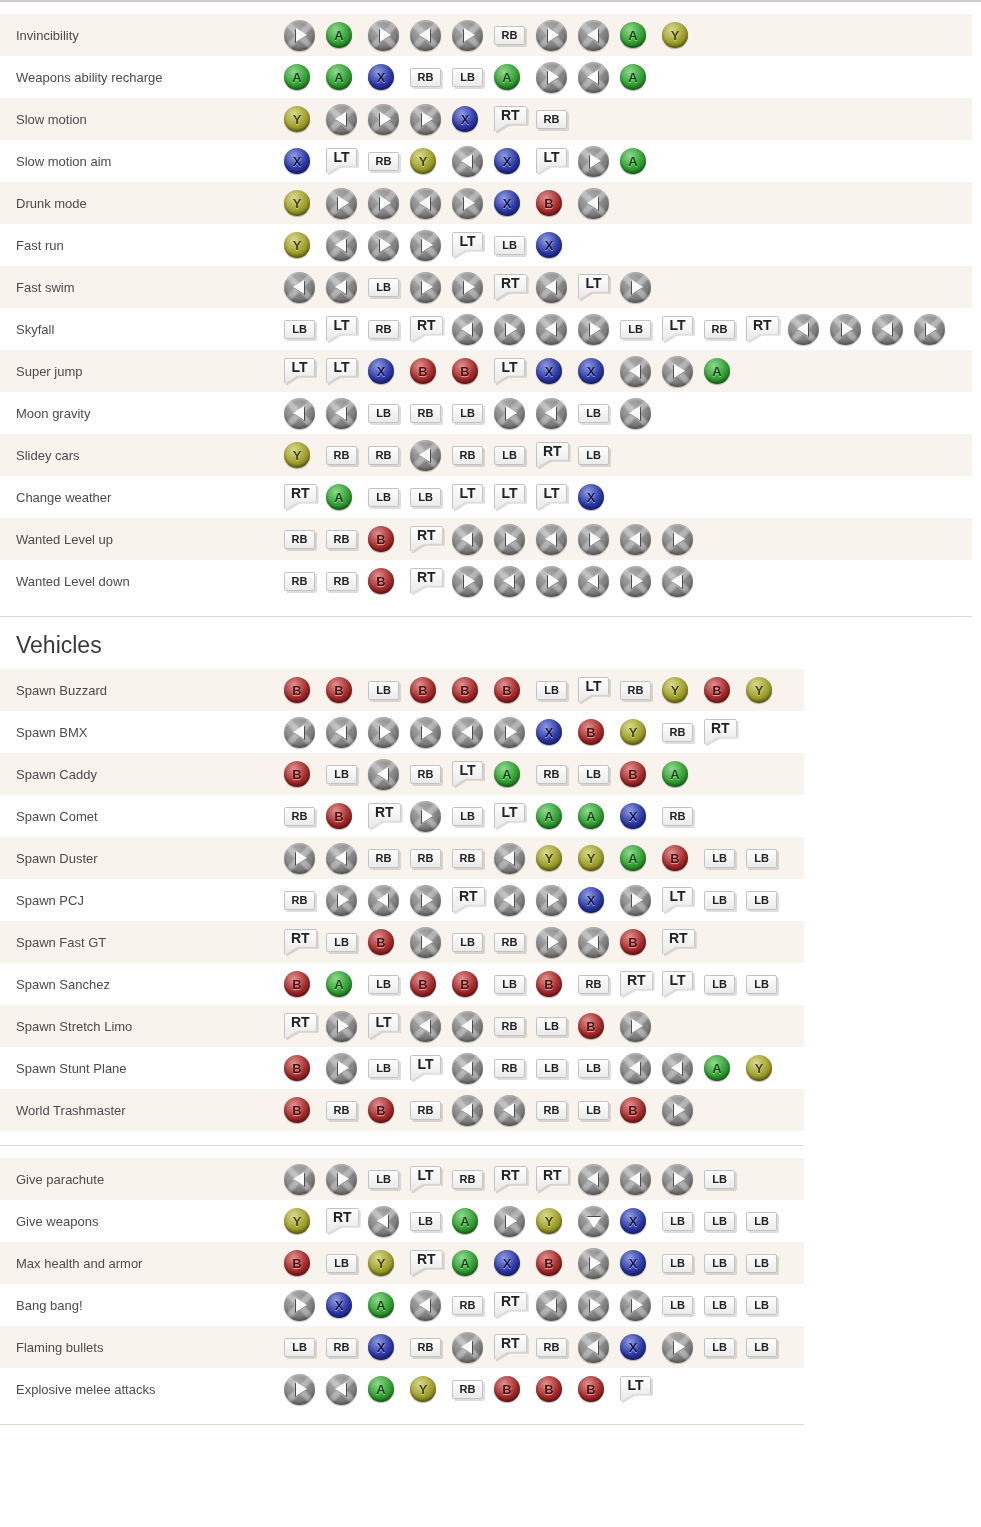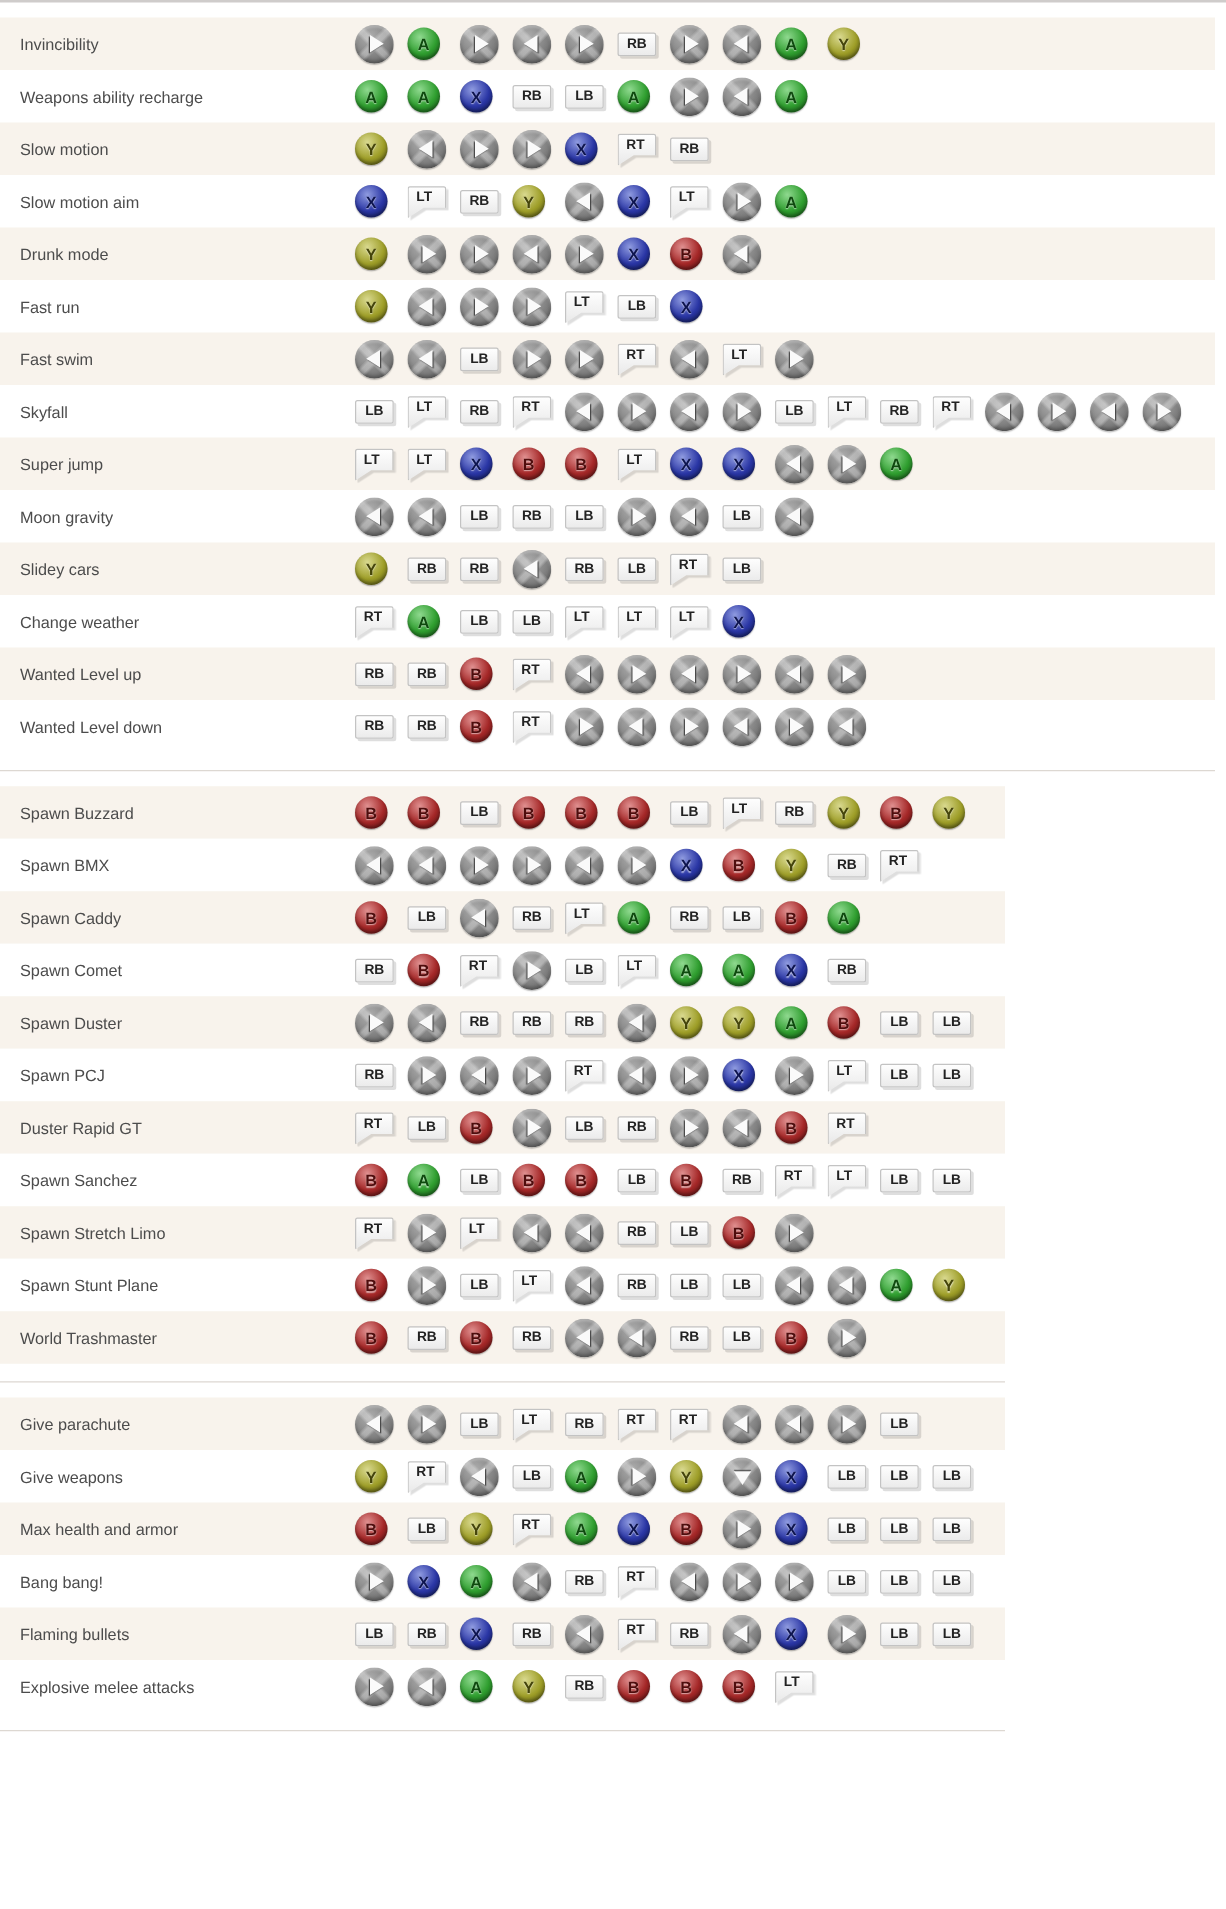--- a/index.html
+++ b/index.html
@@ -29,21 +29,21 @@
   .face{width:26px;height:26px;border-radius:50%;display:flex;align-items:center;justify-content:center;
     font-weight:bold;font-size:13px;line-height:1;
     box-shadow: inset 0 -2px 3px rgba(0,0,0,.35), 0 1px 1px rgba(0,0,0,.3);}
   .face b{font-weight:bold;text-shadow:0 1px 1px rgba(255,255,255,.55), 0 0 1px rgba(255,255,255,.35);}
   
   .bump{display:inline-block;min-width:17px;text-align:center;font-size:11px;font-weight:bold;color:#222;
     background:linear-gradient(180deg,#fefefe,#ebebeb);border:1px solid #c3c3c3;border-radius:2px;
     padding:2px 6px;line-height:13px;box-shadow:2px 2px 0 rgba(0,0,0,.13);}
   
   .trigw{filter:drop-shadow(2px 2px 0 rgba(0,0,0,.13));display:inline-block;}
-  .trig{display:inline-block;min-width:17px;text-align:left;font-size:11px;font-weight:bold;color:#222;
+  .trig{display:inline-block;min-width:17px;text-align:center;font-size:14px;font-weight:bold;color:#222;
     background:linear-gradient(180deg,#fefefe,#e9e9e9);border:1px solid #c3c3c3;border-radius:2px;
     padding:2px 6px 9px;line-height:13px;
     clip-path:polygon(0 0,100% 0,100% 68%,42% 68%,0 100%);}
 </style>
 </head>
 <body>
 
 <div class="page">
     <section class="cheat-section" style="width: 972px;">
       <div class="rows">
@@ -676,20 +676,21 @@
             <span class="slot">
               <span class="dpad">
                 <i class="tri tri-left"></i>
               </span>
             </span>
           </div>
         </div>
       </div>
     </section>
     <section class="cheat-section" style="width: 804px;">
+      <h2 class="sec-title">Vehicles</h2>
       <div class="rows">
         <div class="row">
           <div class="label">Spawn Buzzard</div>
           <div class="combo">
             <span class="slot">
               <span class="face" style="background: radial-gradient(circle at 38% 30%, rgb(224, 144, 144), rgb(165, 40, 40) 55%, rgb(101, 20, 20) 95%);">
                 <b style="color: rgb(79, 13, 13);">B</b>
               </span>
             </span>
             <span class="slot">
@@ -991,21 +992,21 @@
             </span>
             <span class="slot">
               <span class="bump">LB</span>
             </span>
             <span class="slot">
               <span class="bump">LB</span>
             </span>
           </div>
         </div>
         <div class="row">
-          <div class="label">Duster Rapid GT</div>
+          <div class="label">Spawn Fast GT</div>
           <div class="combo">
             <span class="slot">
               <span class="trigw"><span class="trig">RT</span></span>
             </span>
             <span class="slot">
               <span class="bump">LB</span>
             </span>
             <span class="slot">
               <span class="face" style="background: radial-gradient(circle at 38% 30%, rgb(224, 144, 144), rgb(165, 40, 40) 55%, rgb(101, 20, 20) 95%);">
                 <b style="color: rgb(79, 13, 13);">B</b>

